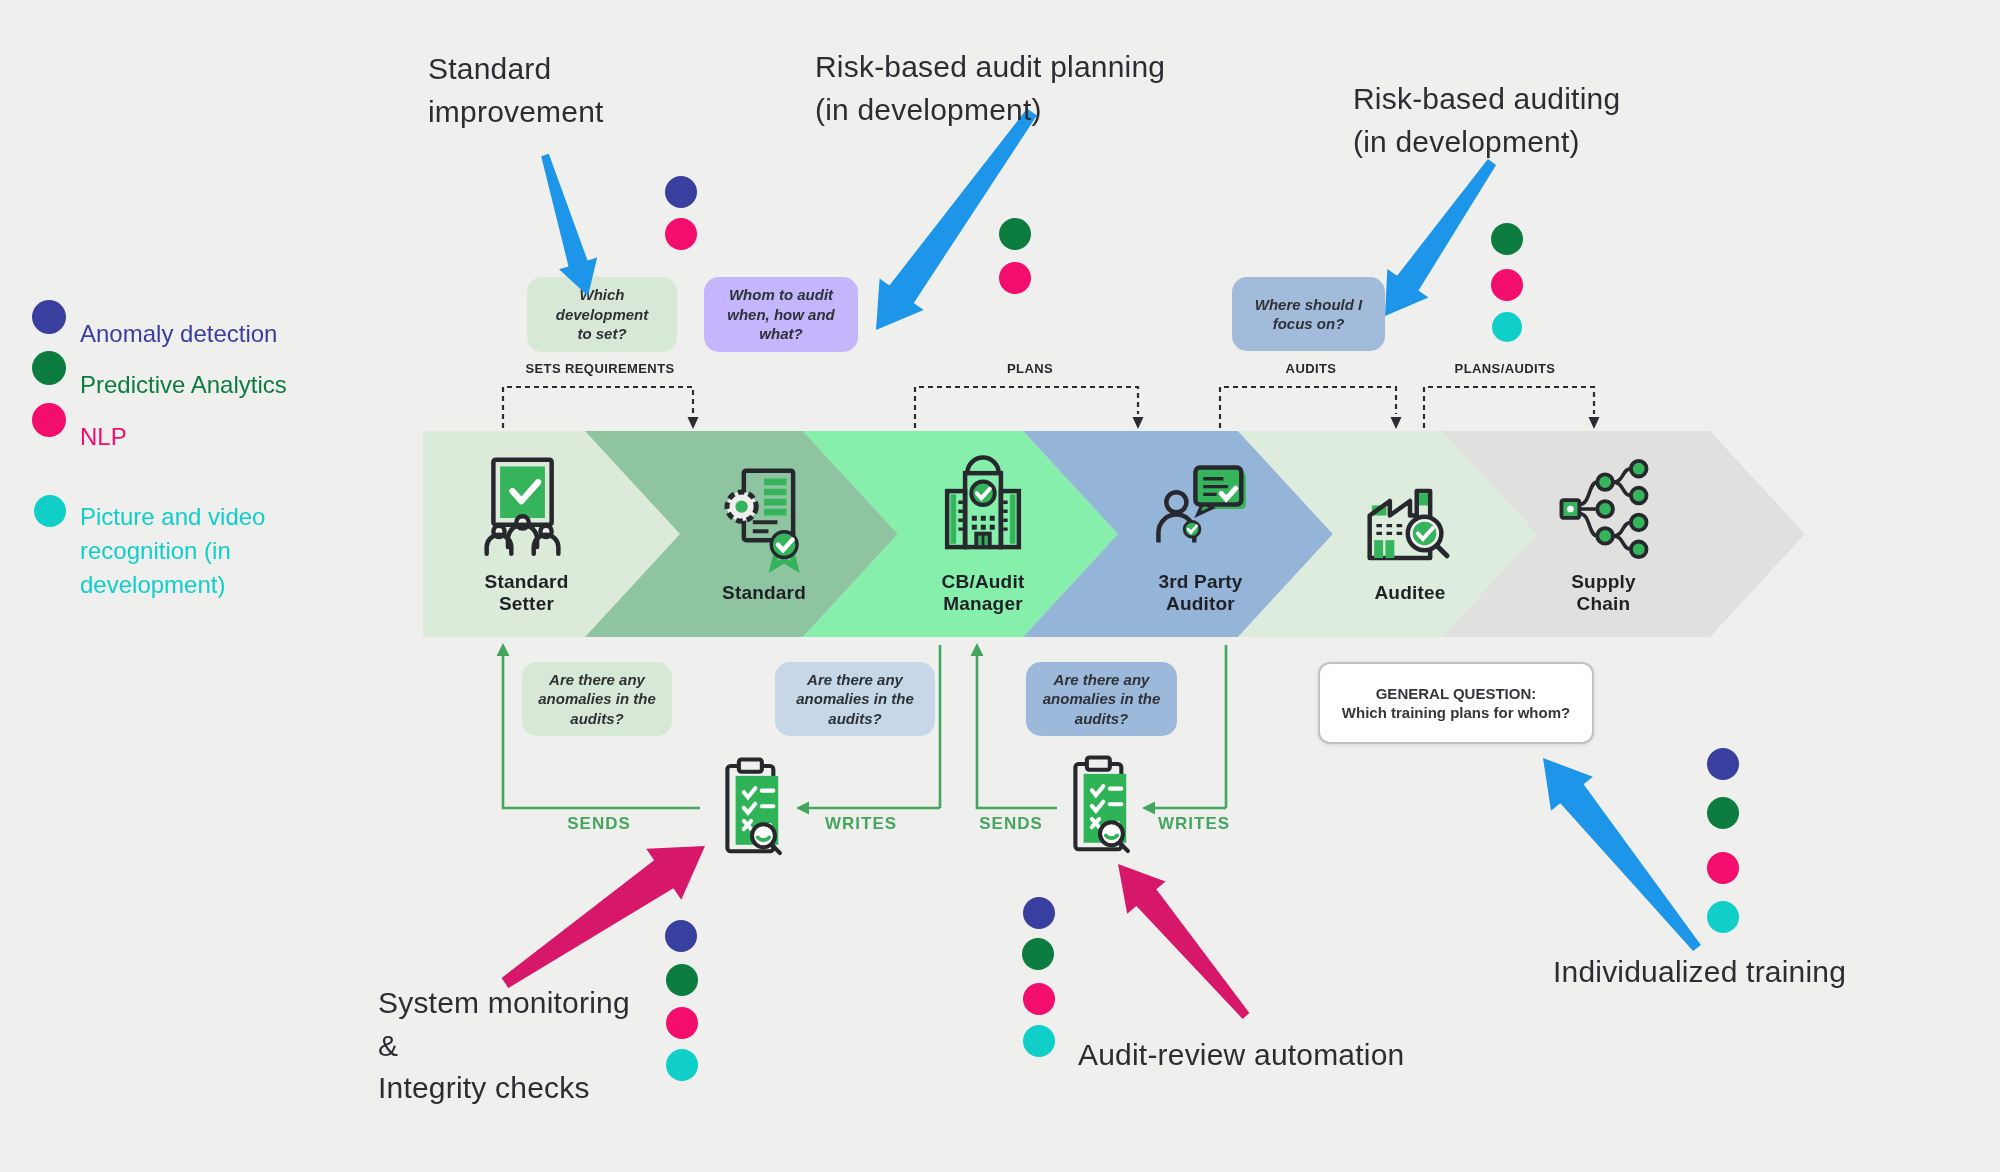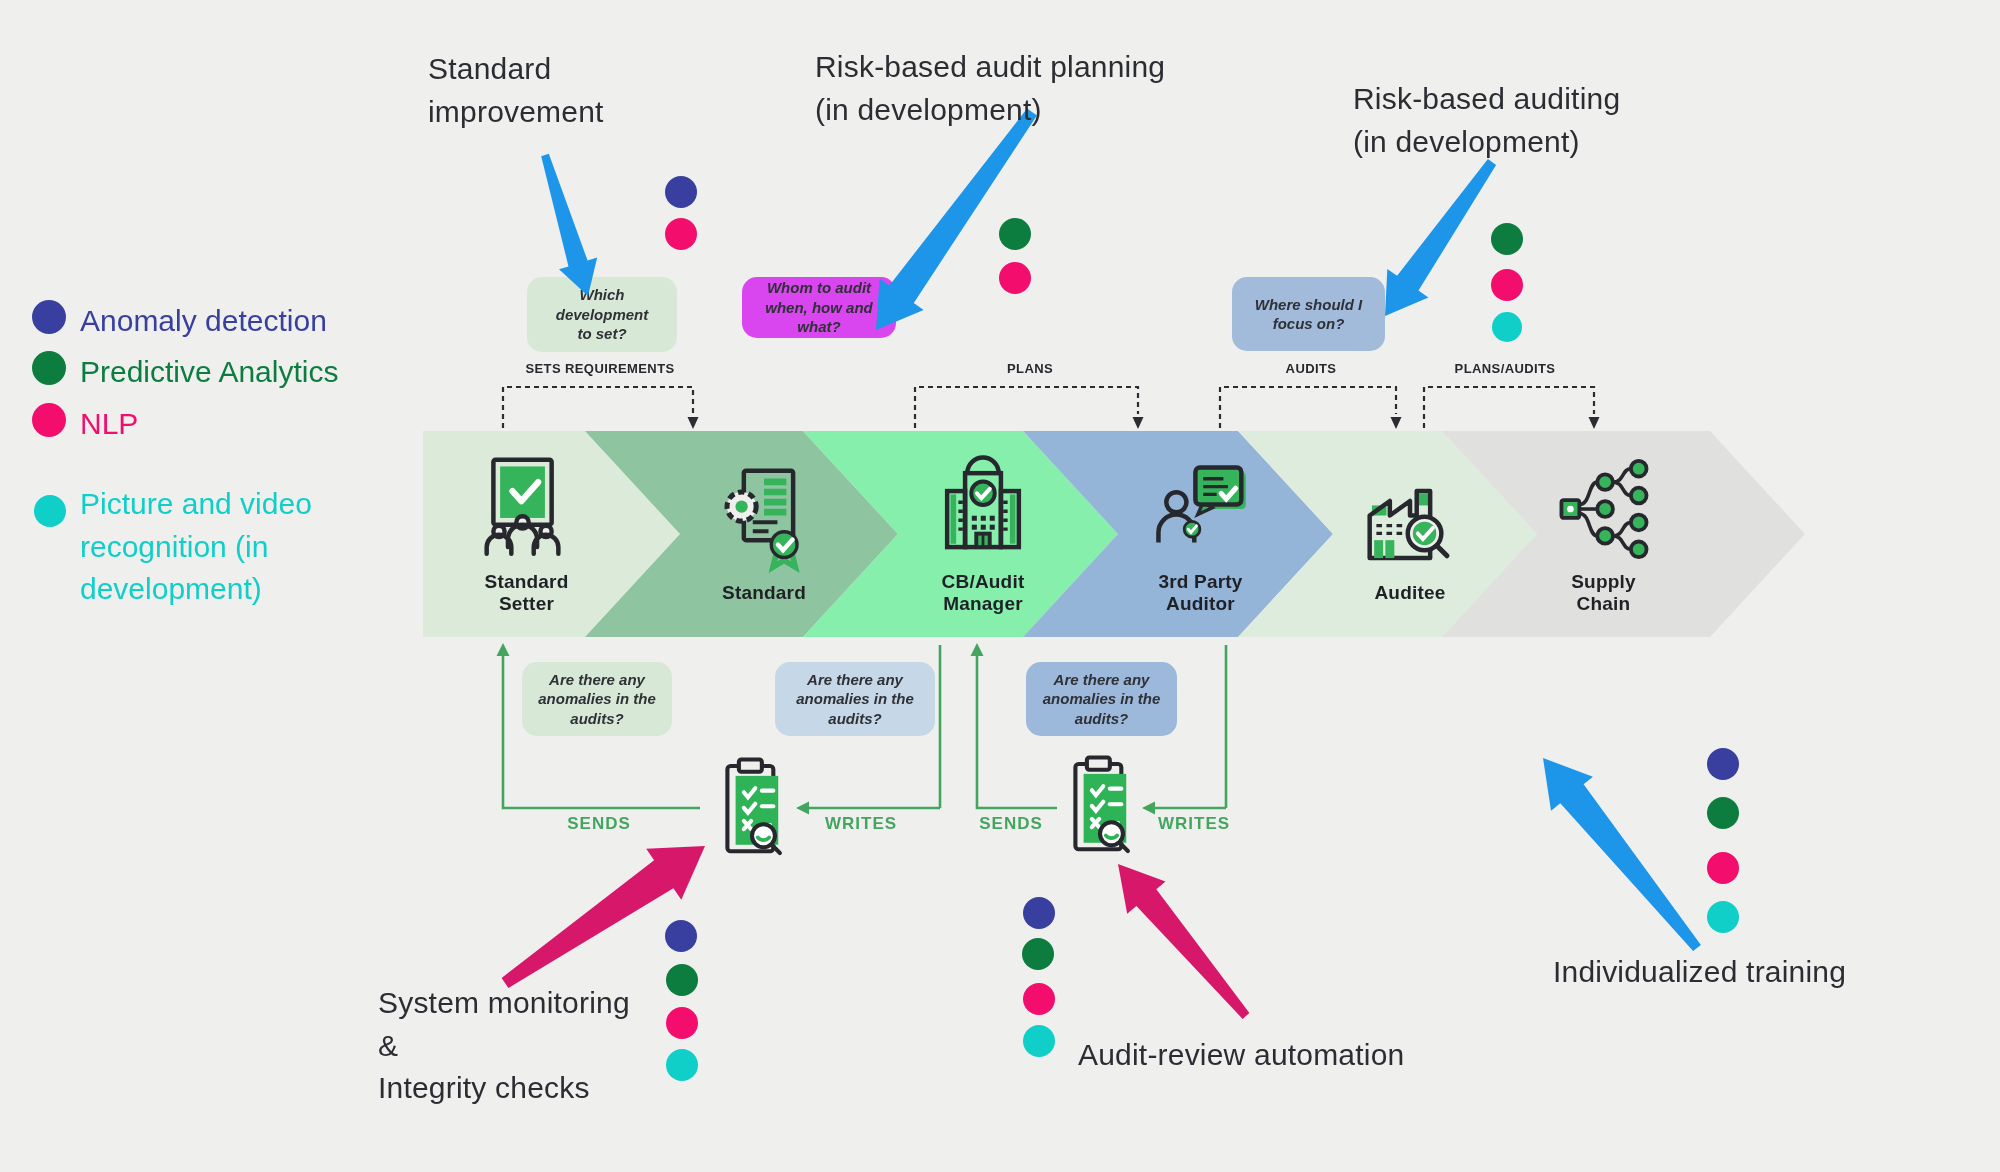--- a/index.html
+++ b/index.html
@@ -1,20 +1,20 @@
 <!DOCTYPE html>
 <html><head>
 <meta charset="utf-8">
 <style>
   html,body{margin:0;padding:0;background:#efefee;}
   #canvas{position:relative;width:2000px;height:1172px;background:#efefee;overflow:hidden;
           font-family:"Liberation Sans","DejaVu Sans",sans-serif;}
   .annotation{position:absolute;white-space:pre-line;font-size:30px;line-height:1.42;
           color:#2b2d33;letter-spacing:.2px;}
-  .legend-item{position:absolute;font-size:30px;line-height:1.42;white-space:pre-line;}
+  .legend-item{position:absolute;font-size:24px;line-height:1.42;white-space:pre-line;margin-top:17px;}
   .dot{position:absolute;border-radius:50%;transform:translate(-50%,-50%);}
   .seg{position:absolute;display:flex;flex-direction:column;align-items:center;justify-content:center;box-sizing:border-box;}
   .seg-label{font-weight:700;font-size:19px;line-height:1.18;text-align:center;color:#1f2126;
           white-space:pre-line;letter-spacing:.2px;margin-top:6px;}
   .seg-icon{flex:0 0 auto;}
   .bubble{position:absolute;border-radius:15px;display:flex;align-items:center;justify-content:center;
           text-align:center;font-style:italic;font-weight:600;font-size:15px;line-height:1.3;
           color:#2e3136;white-space:pre-line;box-sizing:border-box;padding:4px;}
   .gq{position:absolute;background:#ffffff;border:2px solid #bfc2c5;border-radius:12px;
           box-shadow:0 1px 4px rgba(0,0,0,.10);display:flex;flex-direction:column;align-items:center;
@@ -203,36 +203,40 @@
           <use href="#icon-network"></use>
         </svg>
         <div class="seg-label">Supply
 Chain</div>
       </div>
     </div>
   <div id="bubbles">
       <div class="bubble" style="left: 527px; top: 277px; width: 150px; height: 75px; background: rgb(216, 232, 215);">Which
 development
 to set?</div>
-      <div class="bubble" style="left: 742px; top: 277px; width: 154px; height: 61px; background: #d946ef;">Whom to audit
+      <div class="bubble" style="left: 704px; top: 277px; width: 154px; height: 75px; background: #c4b5fd;">Whom to audit
 when, how and
 what?</div>
       <div class="bubble" style="left: 1232px; top: 277px; width: 153px; height: 74px; background: rgb(162, 187, 219);">Where should I
 focus on?</div>
       <div class="bubble" style="left: 522px; top: 662px; width: 150px; height: 74px; background: rgb(216, 232, 215);">Are there any
 anomalies in the
 audits?</div>
       <div class="bubble" style="left: 775px; top: 662px; width: 160px; height: 74px; background: rgb(198, 215, 231);">Are there any
 anomalies in the
 audits?</div>
       <div class="bubble" style="left: 1026px; top: 662px; width: 151px; height: 74px; background: rgb(156, 184, 218);">Are there any
 anomalies in the
 audits?</div>
     </div>
 
+  <div class="gq" style="left: 1318px; top: 662px; width: 272px; height: 78px;">
+    <div>GENERAL QUESTION:</div>
+    <div>Which training plans for whom?</div>
+  </div>
 
   <div id="dots">
       <div class="dot" style="left: 681px; top: 192px; width: 32px; height: 32px; background: rgb(57, 63, 159);"></div>
       <div class="dot" style="left: 681px; top: 234px; width: 32px; height: 32px; background: rgb(243, 14, 110);"></div>
       <div class="dot" style="left: 1015px; top: 234px; width: 32px; height: 32px; background: rgb(13, 124, 63);"></div>
       <div class="dot" style="left: 1015px; top: 278px; width: 32px; height: 32px; background: rgb(243, 14, 110);"></div>
       <div class="dot" style="left: 1507px; top: 239px; width: 32px; height: 32px; background: rgb(13, 124, 63);"></div>
       <div class="dot" style="left: 1507px; top: 285px; width: 32px; height: 32px; background: rgb(243, 14, 110);"></div>
       <div class="dot" style="left: 1507px; top: 327px; width: 30px; height: 30px; background: rgb(16, 207, 201);"></div>
       <div class="dot" style="left: 681px; top: 936px; width: 32px; height: 32px; background: rgb(57, 63, 159);"></div>

